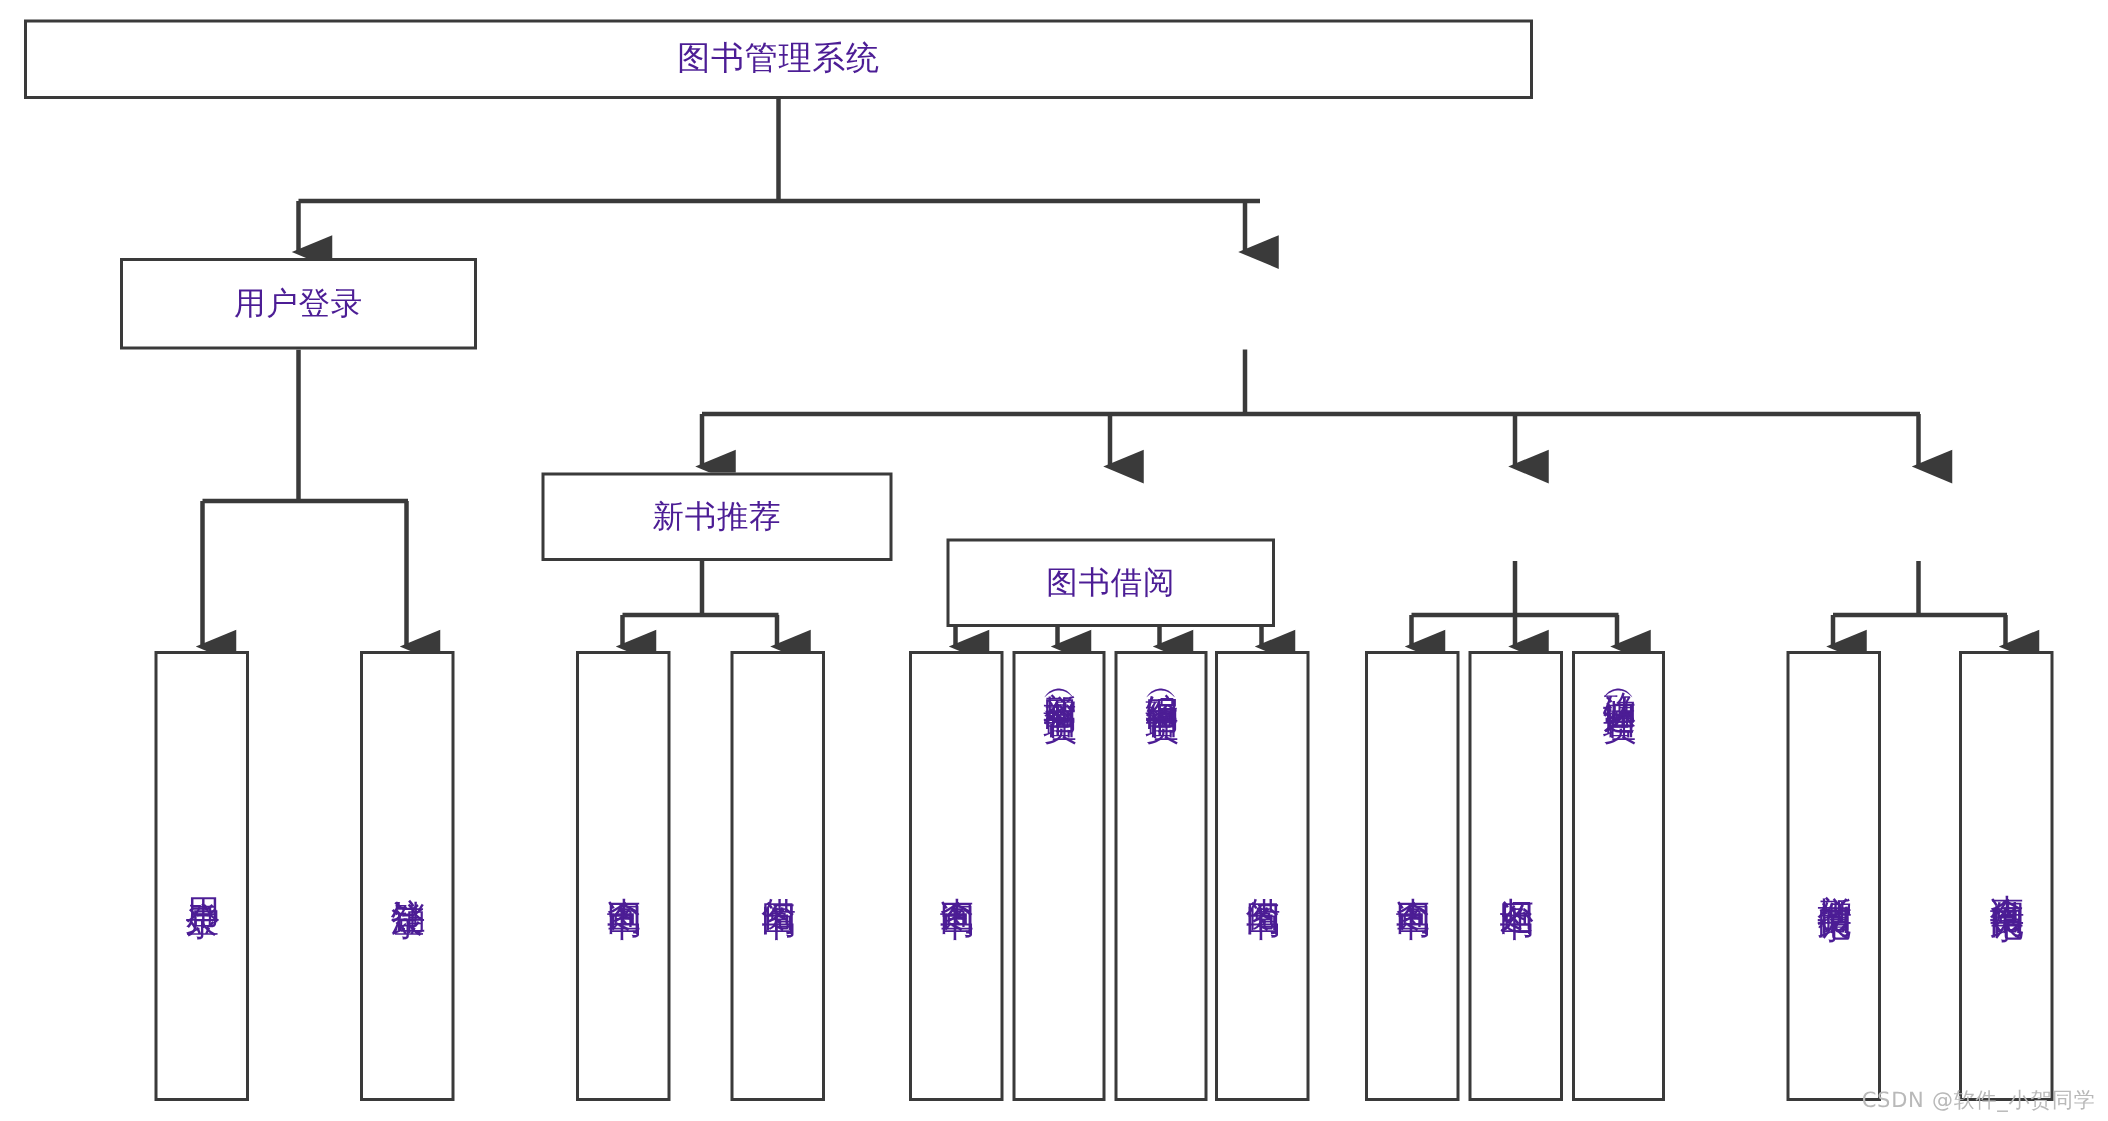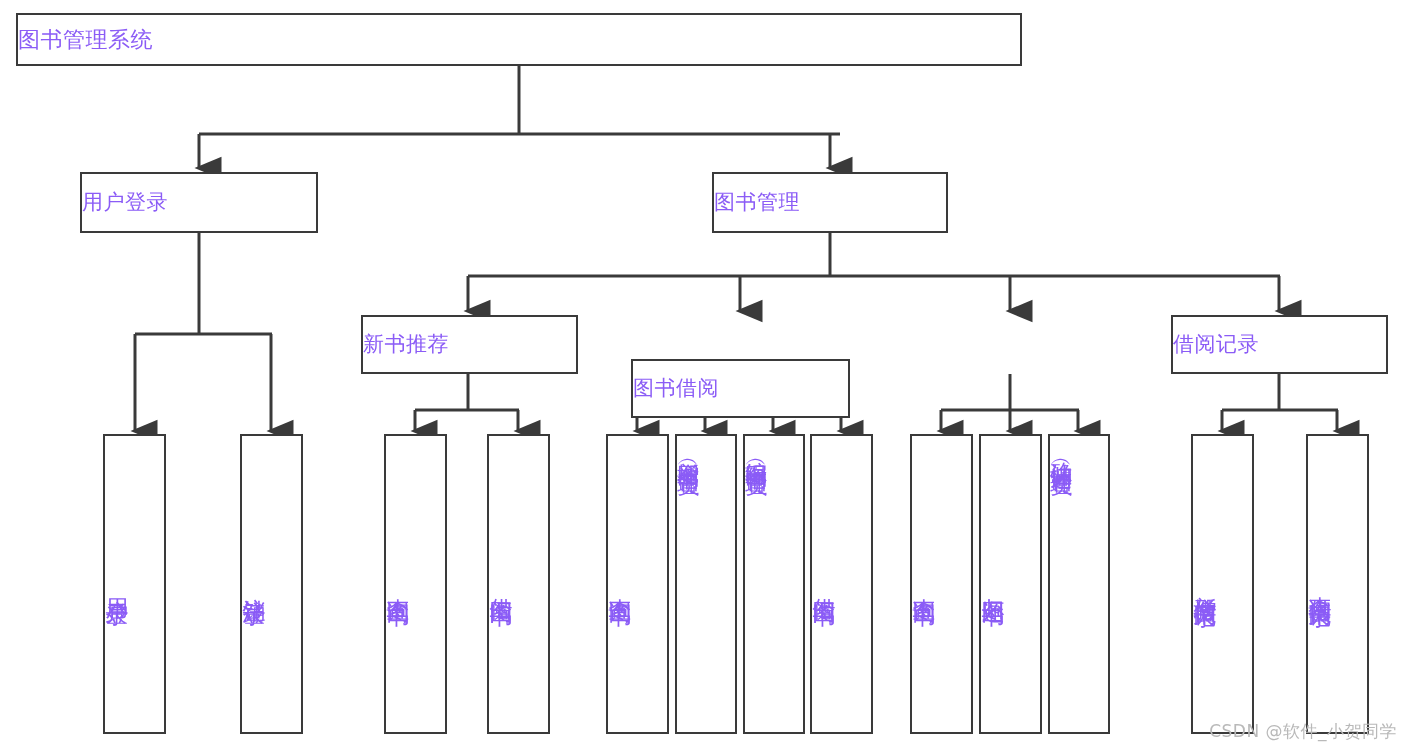--- a/index.html
+++ b/index.html
@@ -26,21 +26,22 @@
     height: 747px;
     pointer-events: none;
   }
   .node {
     position: absolute;
     box-sizing: border-box;
     border: 2.5px solid #3a3a3a;
     background: #ffffff;
     display: flex;
     align-items: center;
-    color: #8b5cf6;
+    justify-content: center;
+    color: #4c1d95;
   }
   .node .lbl {
     display: block;
     text-align: center;
     line-height: 1.18;
     letter-spacing: 0.5px;
   }
   
   .node.horiz .lbl {
     font-size: 21px;
@@ -67,21 +68,21 @@
   }
   
   .node.vert.center {
     align-items: center;
     padding-top: 0;
   }
   #watermark {
     position: absolute;
     right: 8px;
     bottom: 4px;
-    font-size: 17px;
+    font-size: 14px;
     color: #b9b9b9;
     letter-spacing: 0.5px;
     white-space: nowrap;
     font-family: "DejaVu Sans", "Liberation Sans", sans-serif;
   }
 </style>
 </head>
 <body>
 
 <div id="canvas">
@@ -140,36 +141,30 @@
   </svg>
 
   <div class="node horiz root" style="left:16px; top:13px; width:1006px; height:53px;">
     <span class="lbl">图书管理系统</span>
   </div>
 
   <div class="node horiz" style="left:80px; top:172px; width:238px; height:61px;">
     <span class="lbl">用户登录</span>
   </div>
 
-  <div class="node horiz" style="left:712px; top:172px; width:236px; height:61px;">
-    <span class="lbl">图书管理</span>
-  </div>
-
-  <div class="node horiz" style="left:361px; top:315px; width:217px; height:59px;">
+
+  <div class="node horiz" style="left:361px; top:315px; width:234px; height:59px;">
     <span class="lbl">新书推荐</span>
   </div>
 
   <div class="node horiz" style="left:631px; top:315px; width:219px; height:59px;margin-top:44px;">
     <span class="lbl">图书借阅</span>
   </div>
 
 
-  <div class="node horiz" style="left:1171px; top:315px; width:217px; height:59px;">
-    <span class="lbl">借阅记录</span>
-  </div>
 
   <div class="node vert center" style="left:103px; top:434px; width:63px; height:300px;">
     <span class="lbl">用户登录</span>
   </div>
 
   <div class="node vert center" style="left:240px; top:434px; width:63px; height:300px;">
     <span class="lbl">注销登录</span>
   </div>
 
   <div class="node vert center" style="left:384px; top:434px; width:63px; height:300px;">

